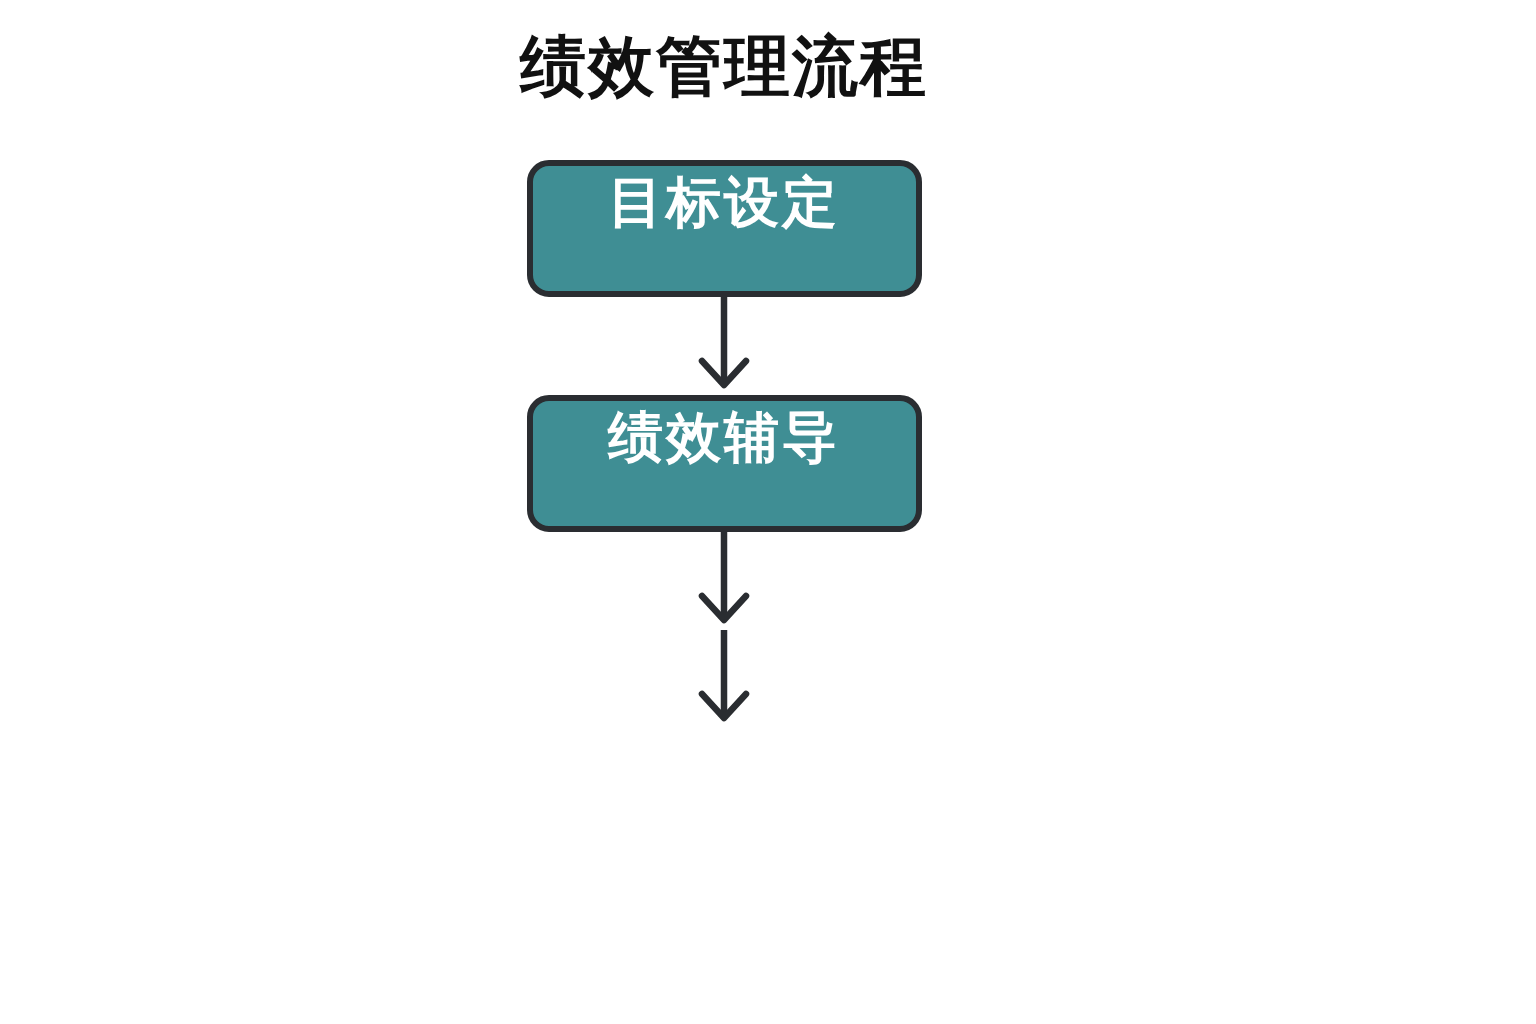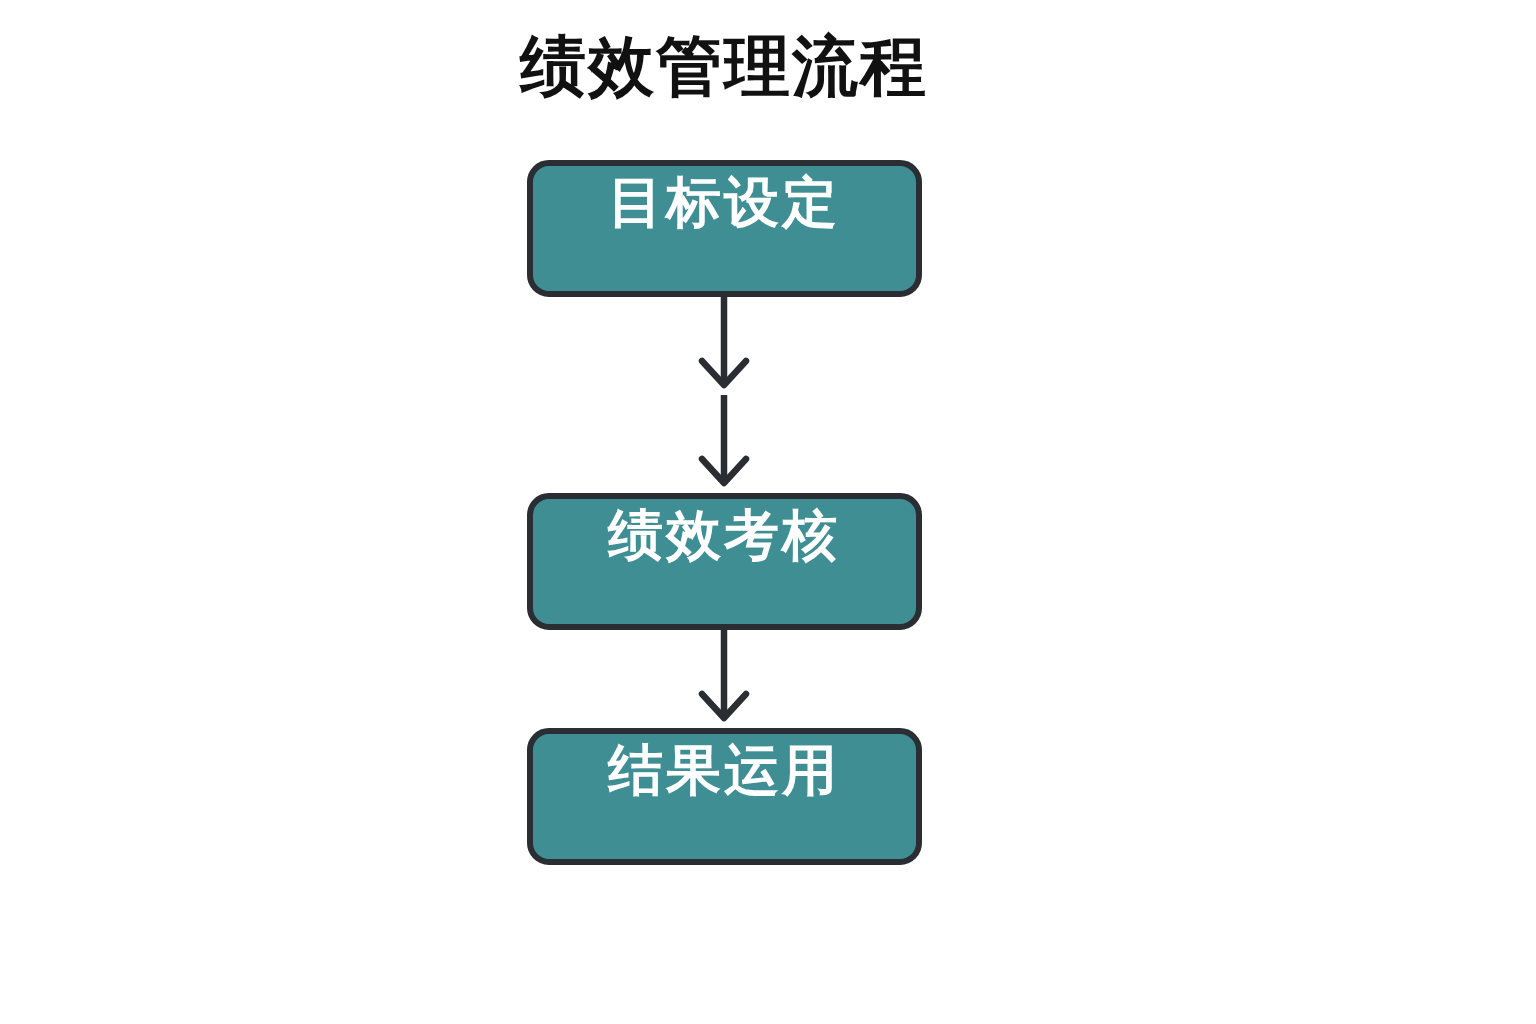--- a/index.html
+++ b/index.html
@@ -90,33 +90,30 @@
 
     <div class="step-box">
       <span class="step-label">目标设定</span>
     </div>
 
     <svg class="arrow" viewBox="0 0 60 98" xmlns="http://www.w3.org/2000/svg">
       <line class="stroke" x1="30" y1="0" x2="30" y2="86"></line>
       <polyline class="stroke" points="8,64 30,88 52,64"></polyline>
     </svg>
 
-
-    <svg class="arrow" viewBox="0 0 60 98" xmlns="http://www.w3.org/2000/svg">
-      <line class="stroke" x1="30" y1="0" x2="30" y2="86"></line>
-      <polyline class="stroke" points="8,64 30,88 52,64"></polyline>
-    </svg>
-
     <div class="step-box">
-      <span class="step-label">绩效考核</span>
+      <span class="step-label">绩效辅导</span>
     </div>
 
     <svg class="arrow" viewBox="0 0 60 98" xmlns="http://www.w3.org/2000/svg">
       <line class="stroke" x1="30" y1="0" x2="30" y2="86"></line>
       <polyline class="stroke" points="8,64 30,88 52,64"></polyline>
     </svg>
 
-    <div class="step-box">
-      <span class="step-label">结果运用</span>
-    </div>
+
+    <svg class="arrow" viewBox="0 0 60 98" xmlns="http://www.w3.org/2000/svg">
+      <line class="stroke" x1="30" y1="0" x2="30" y2="86"></line>
+      <polyline class="stroke" points="8,64 30,88 52,64"></polyline>
+    </svg>
+
 
   </div>
 </div>
 
 </body></html>

